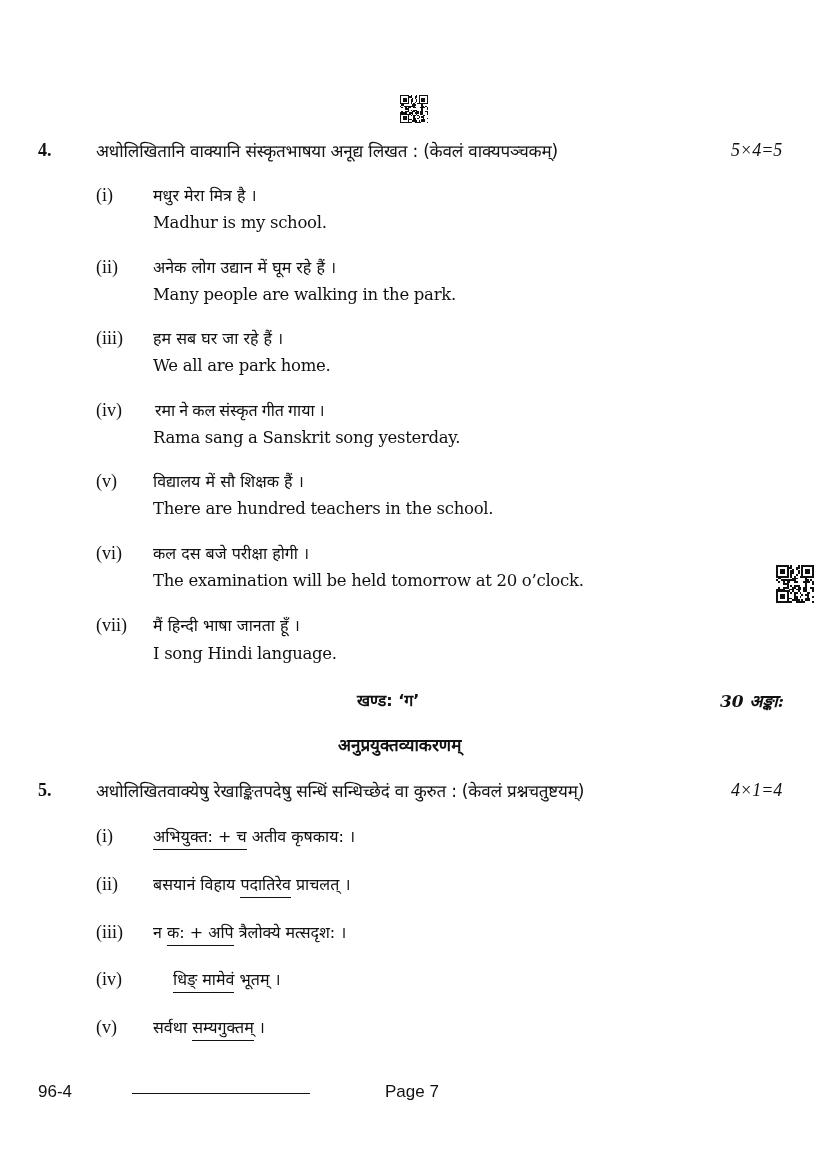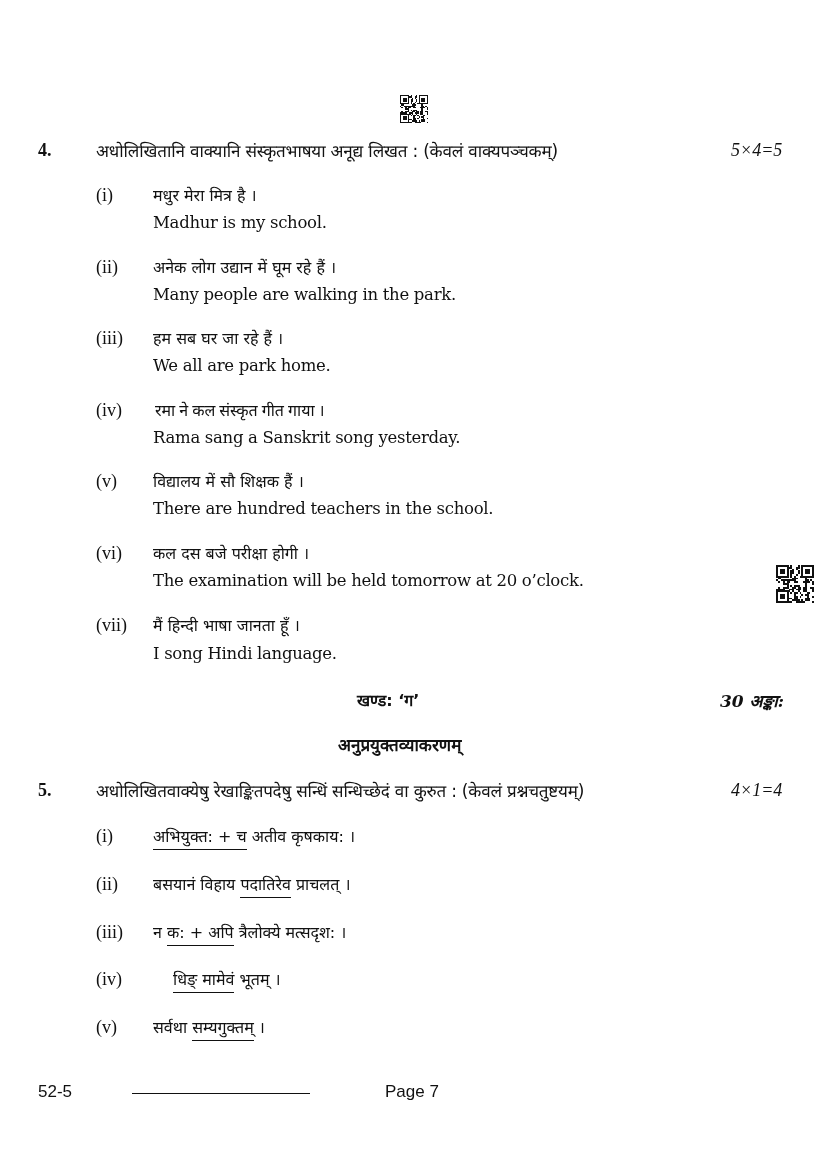--- a/index.html
+++ b/index.html
@@ -972,15 +972,15 @@
   <div class="abs hindi" style="left:153px; top:968px;margin-left:20px;">
     <span></span><span class="ul">धिङ् मामेवं</span><span> भूतम् ।</span>
   </div>
 
   <div class="abs sublabel" style="left:96px; top:1017px;">(v)</div>
   <div class="abs hindi" style="left:153px; top:1016px;">
     <span>सर्वथा </span><span class="ul">सम्यगुक्तम्</span><span> ।</span>
   </div>
 </div>
 
-<div class="abs footer" style="left:38px; top:1082px;">52-5</div>
+<div class="abs footer" style="left:38px; top:1082px;">96-4</div>
 <div class="abs" style="left:132px; top:1093px; width:178px; height:0; border-top:1.5px solid #111;"></div>
 <div class="abs footer" style="left:385px; top:1082px;">Page 7</div>
 
 </body></html>

